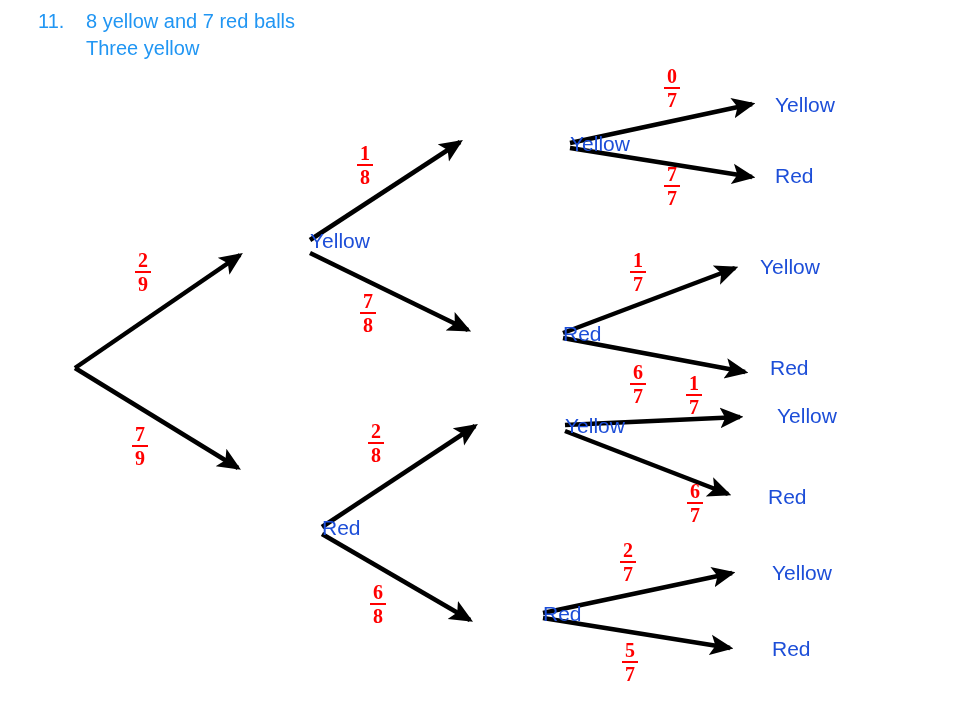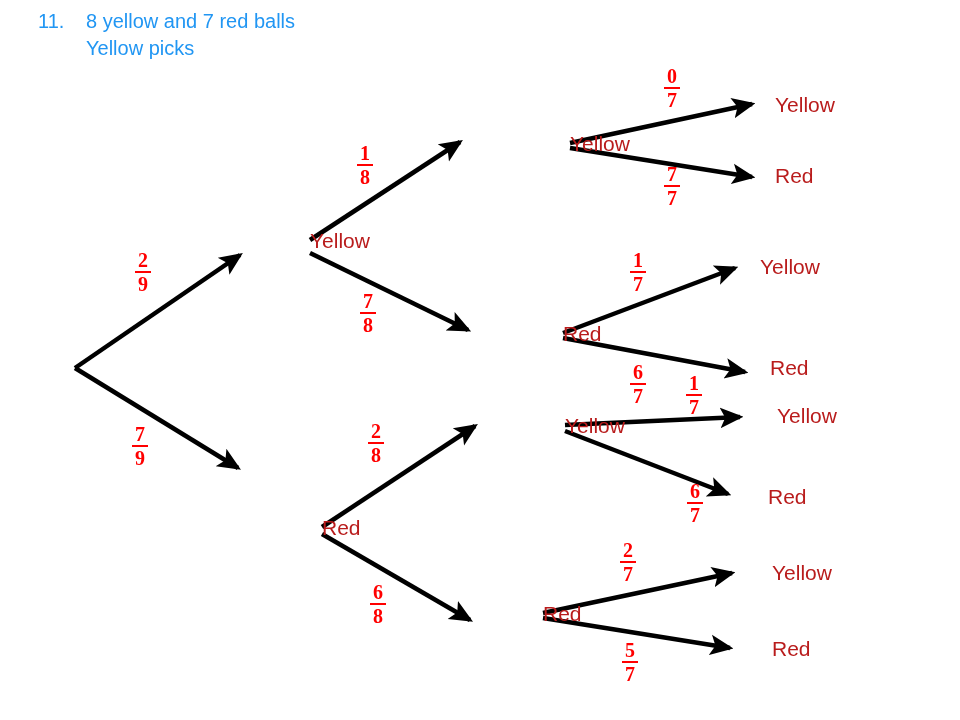--- a/index.html
+++ b/index.html
@@ -45,21 +45,21 @@
   #tree-svg {
     position: absolute;
     left: 0;
     top: 0;
     width: 960px;
     height: 720px;
   }
   
   .node-label {
     position: absolute;
-    color: #b91c1c;
+    color: #1d4ed8;
     font-size: 21px;
     line-height: 21px;
     white-space: nowrap;
     transform: translate(0, -50%);
   }
   
   .frac {
     position: absolute;
     color: #ff0000;
     font-size: 20px;
@@ -81,21 +81,21 @@
   }
 </style>
 </head>
 <body>
 
 <div id="page">
 
   <div class="heading">
     <span class="num">11.</span>
     <span class="line1">8 yellow and 7 red balls</span>
-    <span class="line2">Yellow picks</span>
+    <span class="line2">Three yellow</span>
   </div>
 
   <svg id="tree-svg" viewBox="0 0 960 720">
     <defs>
       <marker id="arrow" viewBox="0 0 10 10" refX="8.5" refY="5" markerWidth="5.2" markerHeight="5.2" orient="auto-start-reverse">
         <path d="M 0 0.6 L 10 5 L 0 9.4 L 2.2 5 Z" fill="#000000"></path>
       </marker>
     </defs>
     <g id="branch-layer">
         <line x1="75" y1="368" x2="240" y2="255" stroke="#000000" stroke-width="4.5" marker-end="url(#arrow)"></line>

